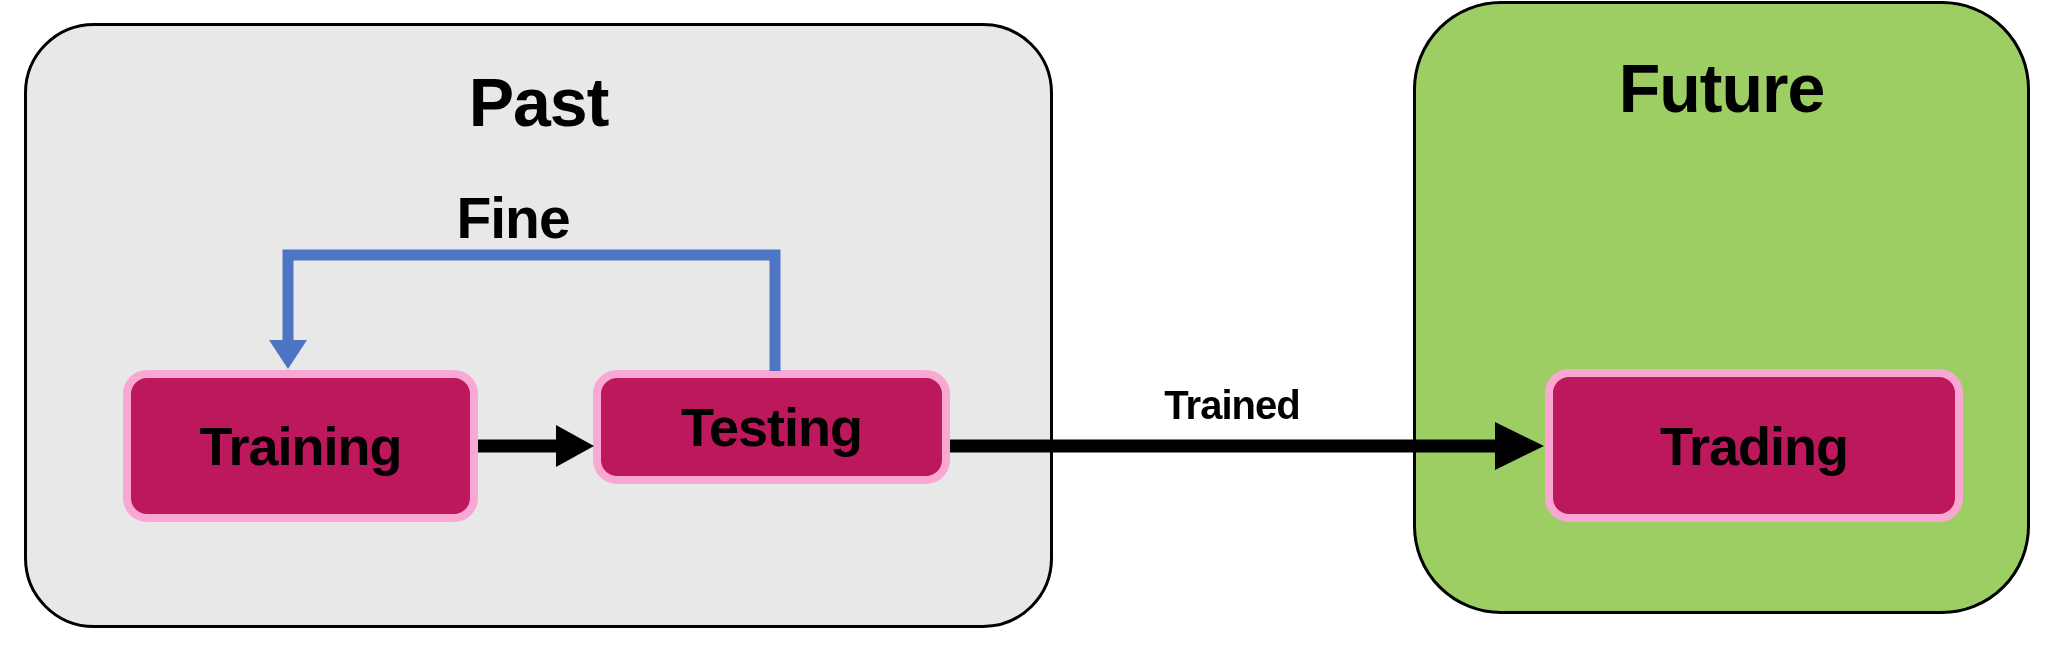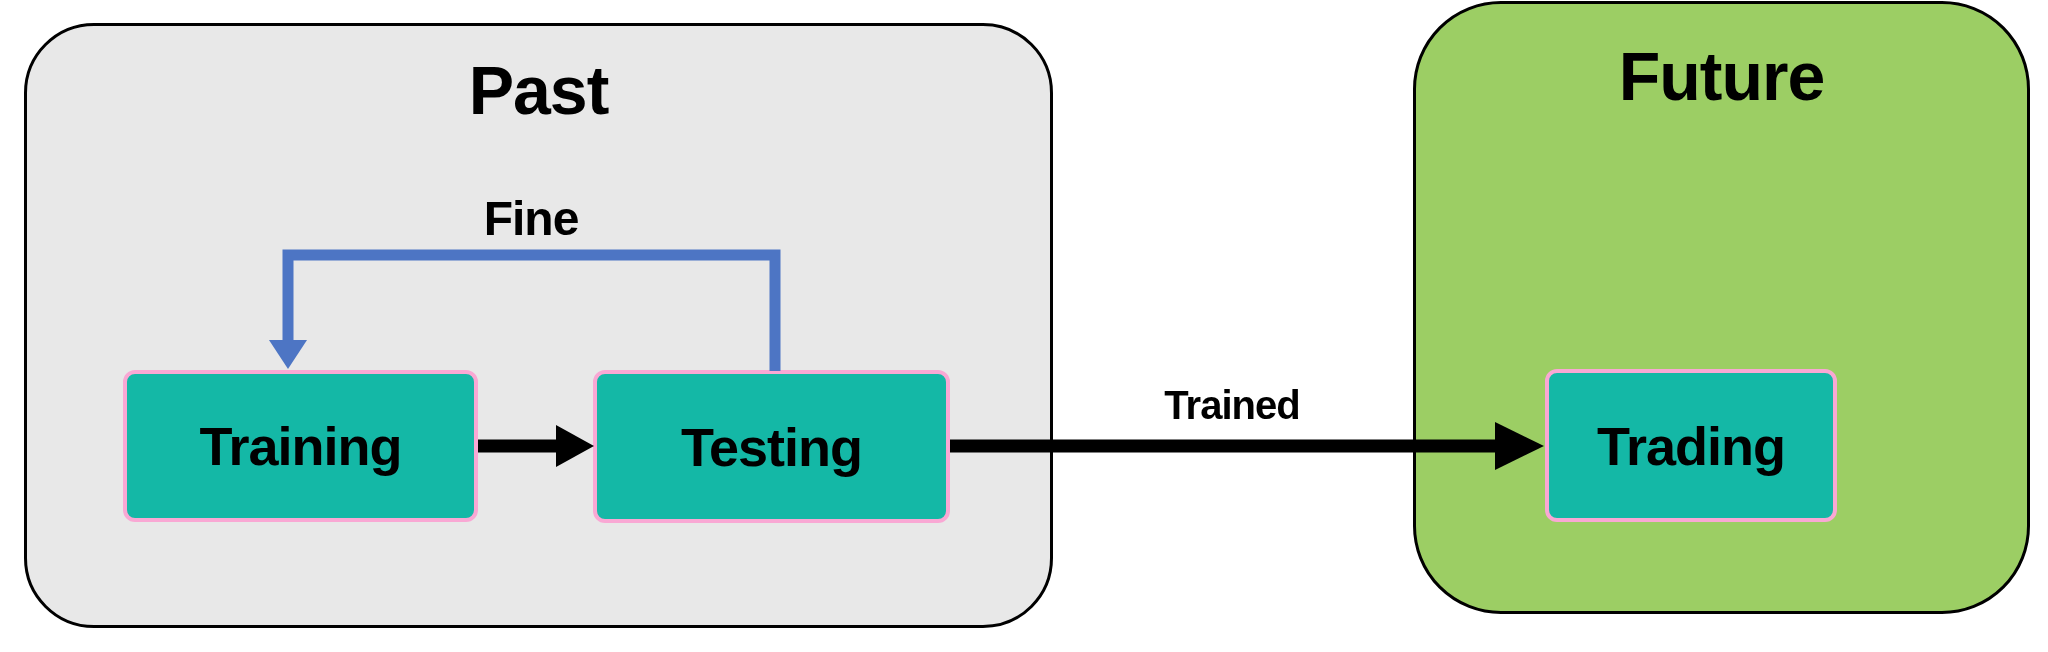--- a/index.html
+++ b/index.html
@@ -31,66 +31,67 @@
   }
   .container-title {
     position: absolute;
     left: 0; width: 100%;
     text-align: center;
     font-size: 68px;
     font-weight: bold;
     color: #000000;
     line-height: 1.0;
     letter-spacing: -1px;
+    margin-top: 12px;
   }
   .past .container-title { top: 30px; }
   .future .container-title { top: 38px; }
   .node {
     position: absolute;
-    background: #14b8a6;
-    border: 4px solid #f9a8d4;
+    background: #be185d;
+    border: 8px solid #f9a8d4;
     box-sizing: border-box;
-    border-radius: 12px;
+    border-radius: 24px;
     display: flex;
     align-items: center;
     justify-content: center;
     z-index: 3;
   }
   .node-label {
     font-size: 54px;
     font-weight: bold;
     color: #000000;
     letter-spacing: -1px;
   }
   .node.training { left: 123px; top: 370px; width: 355px; height: 152px; }
-  .node.testing  { left: 593px; top: 370px; width: 357px; height: 153px; }
-  .node.trading  { left: 1545px; top: 369px; width: 292px; height: 153px; }
+  .node.testing  { left: 593px; top: 370px; width: 357px; height: 114px; }
+  .node.trading  { left: 1545px; top: 369px; width: 418px; height: 153px; }
   .arrows {
     position: absolute;
     left: 0; top: 0;
     width: 2048px; height: 652px;
     z-index: 4;
     pointer-events: none;
   }
   .flow-line { stroke: var(--flow-arrow, #000000); stroke-width: 13; }
   .flow-head { fill: var(--flow-arrow, #000000); }
   .loop-line { stroke: var(--loop-arrow, #4D75C4); stroke-width: 11; fill: none; }
   .loop-head { fill: var(--loop-arrow, #4D75C4); }
   .float-label {
     position: absolute;
     text-align: center;
     font-weight: bold;
     color: #000000;
     z-index: 5;
     letter-spacing: -1px;
   }
   .loop-label {
-    left: 371px; top: 184px;
+    left: 353px; top: 184px;
     width: 320px;
-    font-size: 48px;
+    font-size: 57px;
     line-height: 69px;
   }
   .transfer-label {
     left: 1072px; top: 371px;
     width: 320px;
     font-size: 40px;
     line-height: 69px;
   }
   .label-line { display: block; }
 </style>

